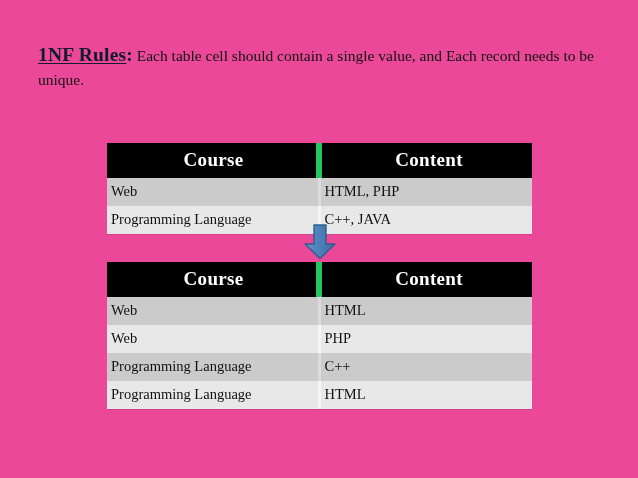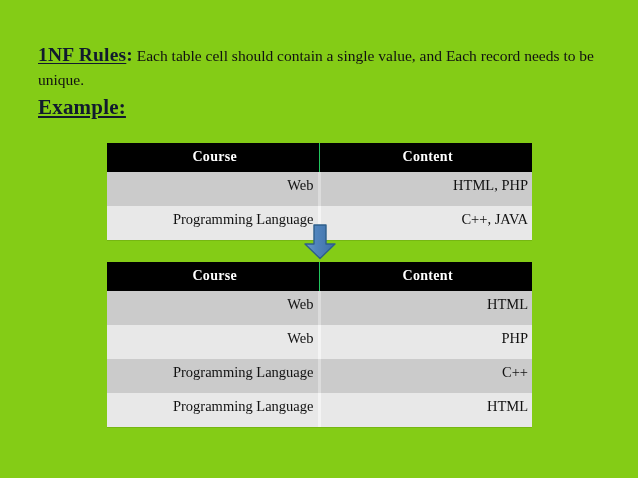--- a/index.html
+++ b/index.html
@@ -11,21 +11,21 @@
     height: 478px;
     background: #ffffff;
     font-family: "Liberation Serif", "DejaVu Serif", serif;
     overflow: hidden;
   }
 
   .slide {
     position: relative;
     width: 638px;
     height: 478px;
-    background: #84cc16;
+    background: #ec4899;
   }
 
   
   .intro-block {
     position: absolute;
     left: 38px;
     top: 41px;
     width: 556px;
   }
 
@@ -85,34 +85,34 @@
   #table-before { top: 143px; }
   #table-after  { top: 262px; }
 
   .data-table col.col-course  { width: 212px; }
   .data-table col.col-content { width: 213px; }
 
   .data-table th {
     background: #000000;
     color: #ffffff;
     font-weight: bold;
-    font-size: 14px;
+    font-size: 19px;
     text-align: center;
     padding: 6px 4px 7px 8px;
     border: none;
     letter-spacing: 0.3px;
   }
 
   .data-table th.col-sep {
-    border-left: 1px solid #22c55e;
+    border-left: 6px solid #22c55e;
   }
 
   .data-table td {
-    text-align: right;
-    padding: 5px 4px 12px 4px;
+    text-align: left;
+    padding: 5px 4px 6px 4px;
     color: #111111;
     border: none;
   }
 
   .data-table td.col-sep {
     border-left: 3px solid #d946ef;
   }
 
   .data-table tr.row-dark td { background: #cbcbcb; }
   .data-table tr.row-light td { background: #e8e8e8; }
@@ -132,21 +132,20 @@
 </style>
 </head>
 <body>
 
 <div class="slide">
 
   <div class="intro-block">
     <p class="rule-paragraph"><span class="rule-title">1NF Rules</span><span class="rule-colon">:</span><span class="rule-body"> Each table cell should contain a single value, and Each record needs to be unique.</span></p>
   </div>
 
-  <p class="example-label">Example:</p>
 
   <table class="data-table" id="table-before">
     <colgroup>
       <col class="col-course">
       <col class="col-content">
     </colgroup>
     <thead>
       <tr>
         <th>Course</th>
         <th class="col-sep">Content</th>

